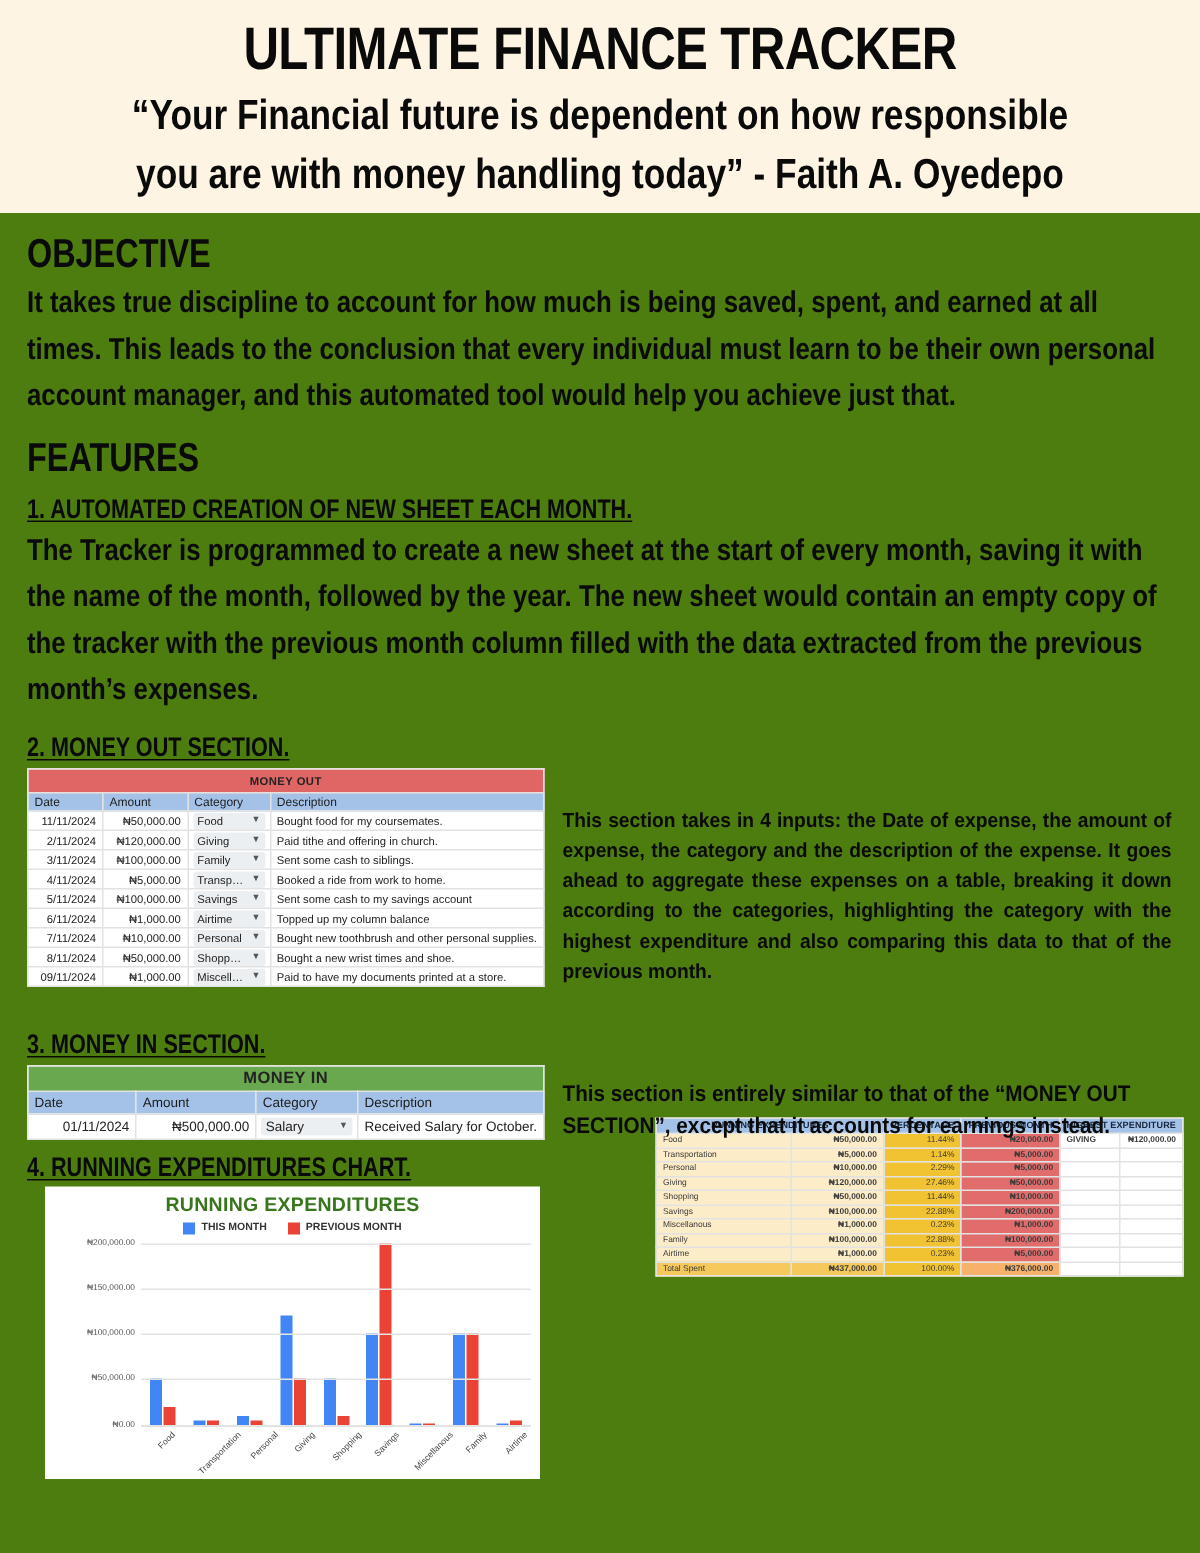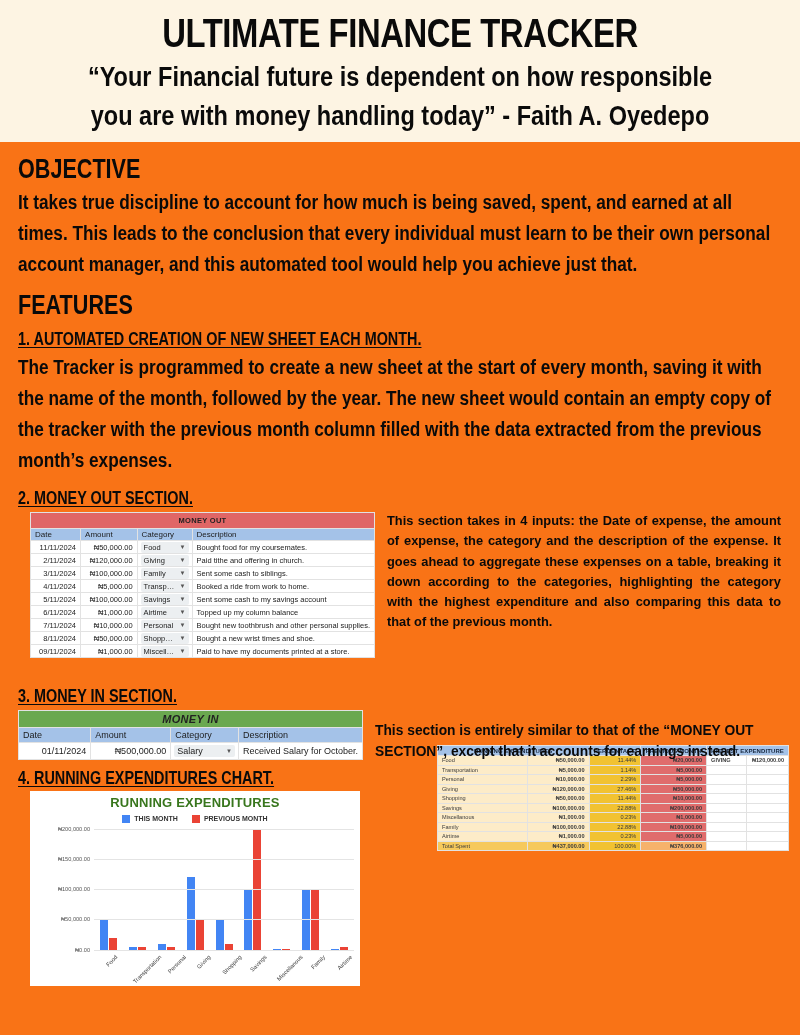--- a/index.html
+++ b/index.html
@@ -2,21 +2,21 @@
 <html><head>
 <meta charset="utf-8">
 <style>
   * { box-sizing: border-box; margin: 0; padding: 0; }
   html, body {
     width: 800px; height: 1035px;
     background: #ffffff;
     font-family: "Liberation Sans", sans-serif;
     overflow: hidden;
   }
-  .page { position: relative; width: 800px; height: 1035px; background:#f97316; }
+  .page { position: relative; width: 800px; height: 1035px; background:#4d7c0f; }
 
   
   .banner {
     background: #fdf4e3;
     padding: 12px 14px 10px 14px;
     text-align: center;
   }
   .banner h1 {
     font-family: "Liberation Sans Narrow", "Liberation Sans", sans-serif;
     font-size: 40px;
@@ -95,21 +95,21 @@
   .cell-cat  { width:62px; padding:0 3px !important; }
   .cell-desc { text-align:left; }
   .chip {
     display:flex; align-items:center; justify-content:space-between;
     background:#eceff1; border-radius:2px; padding:1px 3px; font-size:7.5px; color:#222;
   }
   .chip .caret { font-size:6px; color:#555; margin-left:3px; }
 
   
   #money-in-table { width: 345px; margin-top: 3px; }
-  #money-in-table .title-bar { background:#6aa84f; height:17px; font-size:11px;font-style:italic; }
+  #money-in-table .title-bar { background:#6aa84f; height:17px; font-size:11px; }
   #money-in-table .colhead { font-size:9px; height:15px; }
   #money-in-table td { font-size:9px; color:#222; height:17px; }
   #money-in-table .cell-date{ width:78px; }
   #money-in-table .cell-amt { width:86px; }
   #money-in-table .cell-cat { width:74px;margin-top:24px; }
   #money-in-table .chip { font-size:9px; }
 
   
   #running-exp-table { width: 352px; border:1px solid #c8c8c8; }
   #running-exp-table th { background:#a4c2e8; font-size:6px; font-weight:bold; color:#16263d; text-align:center; height:10px; letter-spacing:.1px; }
@@ -162,21 +162,21 @@
     <div class="h-section">OBJECTIVE</div>
     <div class="body-text" style="margin-top:2px;">It takes true discipline to account for how much is being saved, spent, and earned at all times. This leads to the conclusion that every individual must learn to be their own personal account manager, and this automated tool would help you achieve just that.</div>
 
     <div class="h-section" style="margin-top:10px;">FEATURES</div>
 
     <div class="feature-title">1. AUTOMATED CREATION OF NEW SHEET EACH MONTH.</div>
     <div class="body-text" style="margin-top:2px;">The Tracker is programmed to create a new sheet at the start of every month, saving it with the name of the month, followed by the year. The new sheet would contain an empty copy of the tracker with the previous month column filled with the data extracted  from the previous month’s expenses.</div>
 
     <div class="feature-title" style="margin-top:12px;">2. MONEY OUT SECTION.</div>
 
-    <div style="display:flex; gap:12px; align-items:flex-start;margin-left:12px;">
+    <div style="display:flex; gap:12px; align-items:flex-end;">
       <div style="flex:0 0 345px;">
         <table class="sheet" id="money-out-table">
           <tbody>
               <tr>
             <td class="title-bar" colspan="4" style="background: rgb(224, 102, 102);">MONEY OUT</td>
           </tr>
           <tr>
             <th class="colhead">Date</th>
             <th class="colhead">Amount</th>
             <th class="colhead">Category</th>

